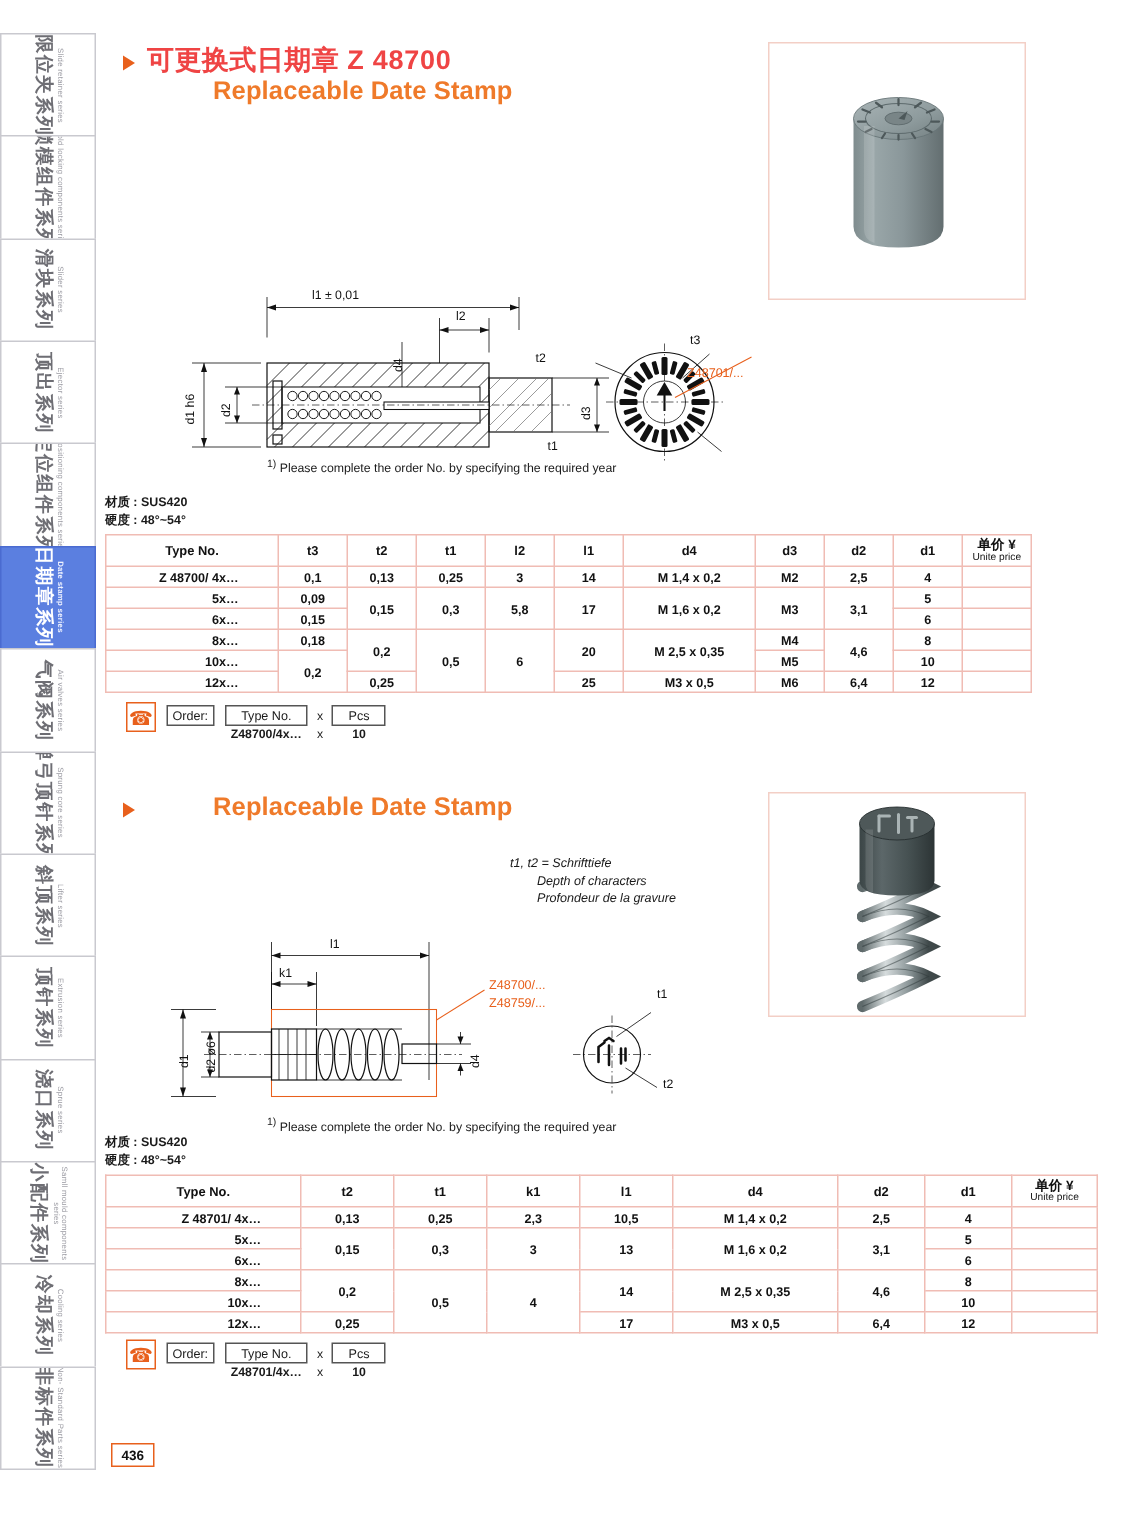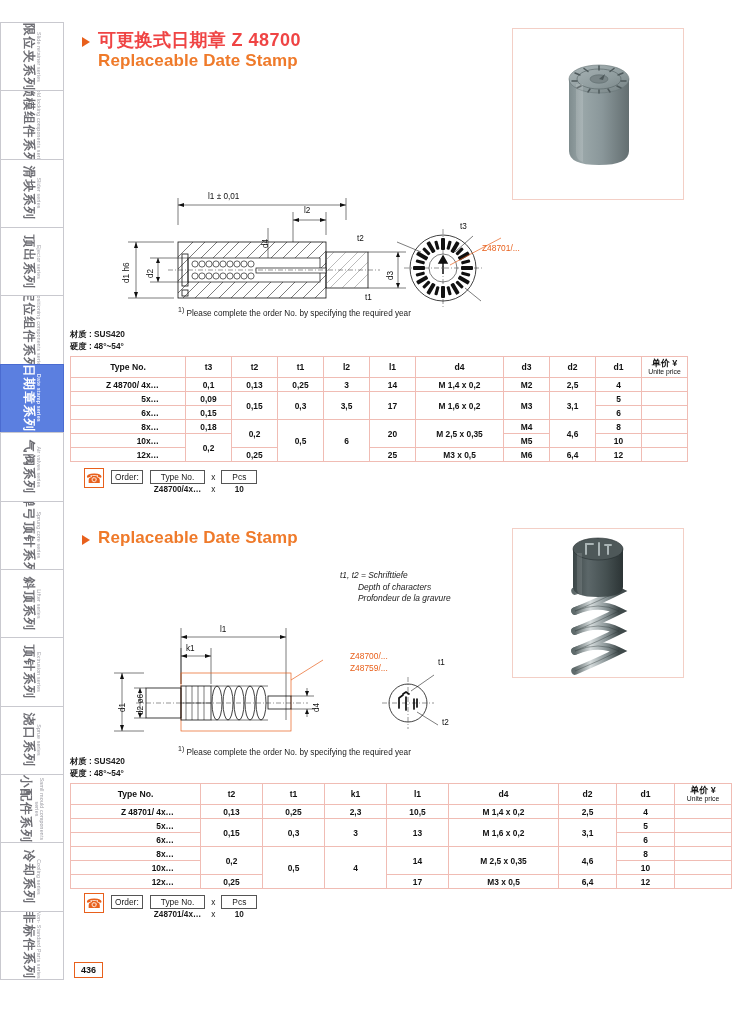--- a/index.html
+++ b/index.html
@@ -95,20 +95,21 @@
     font-weight: bold;
     color: #ef4444;
     letter-spacing: 0.3px;
   }
   .sec-cn .code { letter-spacing: 0.5px; }
   .sec-en {
     font-size: 17px;
     font-weight: bold;
     color: #EF7A2A;
     letter-spacing: 0.1px;
+    margin-left: 44px;
   }
 
   
   .photo-frame {
     position: absolute;
     border: 1px solid #f3cfc6;
     background: #fff;
     overflow: hidden;
   }
 
@@ -132,21 +133,20 @@
   .dim-lbl.rot {
     transform: rotate(-90deg);
     transform-origin: left top;
   }
   .ref-lbl {
     position: absolute;
     font-size: 8.4px;
     color: #E8601C;
     white-space: nowrap;
     line-height: 1.45;
-    padding-left: 24px;
   }
   .footnote {
     position: absolute;
     font-size: 8.2px;
     color: #1a1a1a;
     white-space: nowrap;
   }
   .footnote sup { font-size: 7px; }
 
   
@@ -669,21 +669,21 @@
         <td class="num">M2</td>
         <td class="num">2,5</td>
         <td class="num">4</td>
         <td></td>
       </tr>
       <tr>
         <td class="typecol">5x…</td>
         <td class="num">0,09</td>
         <td class="num" rowspan="2">0,15</td>
         <td class="num" rowspan="2">0,3</td>
-        <td class="num" rowspan="2">3,5</td>
+        <td class="num" rowspan="2">5,8</td>
         <td class="num" rowspan="2">17</td>
         <td class="num" rowspan="2">M 1,6 x 0,2</td>
         <td class="num" rowspan="2">M3</td>
         <td class="num" rowspan="2">3,1</td>
         <td class="num">5</td>
         <td></td>
       </tr>
       <tr>
         <td class="typecol">6x…</td>
         <td class="num">0,15</td>

